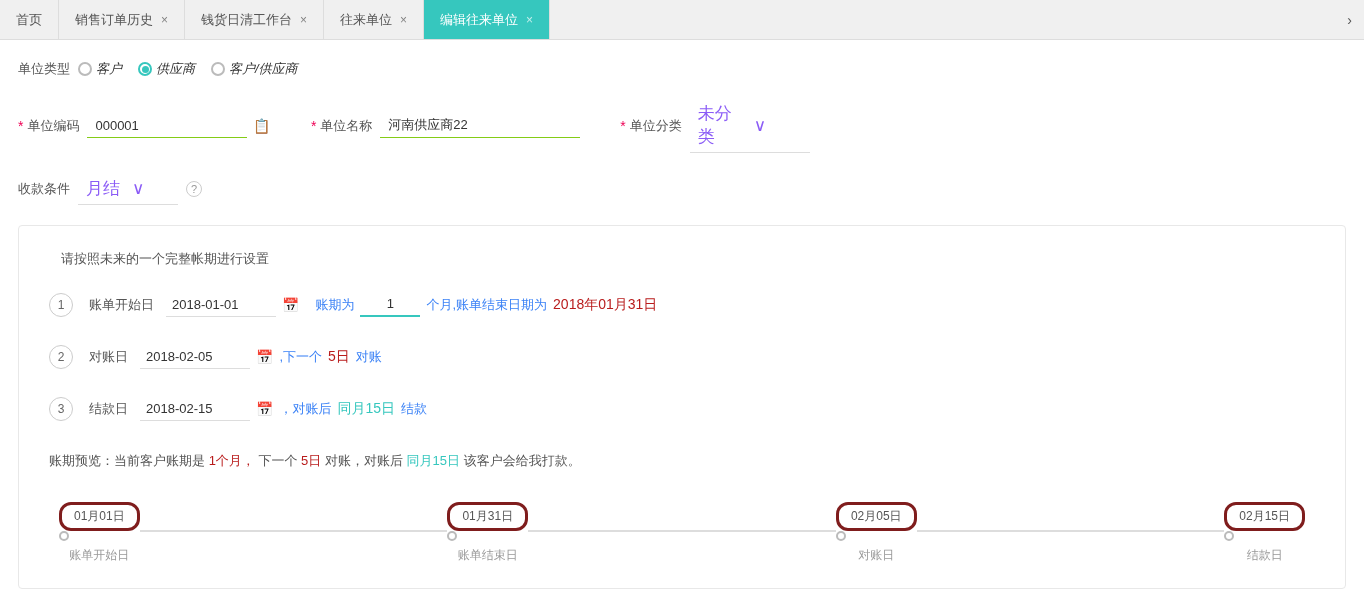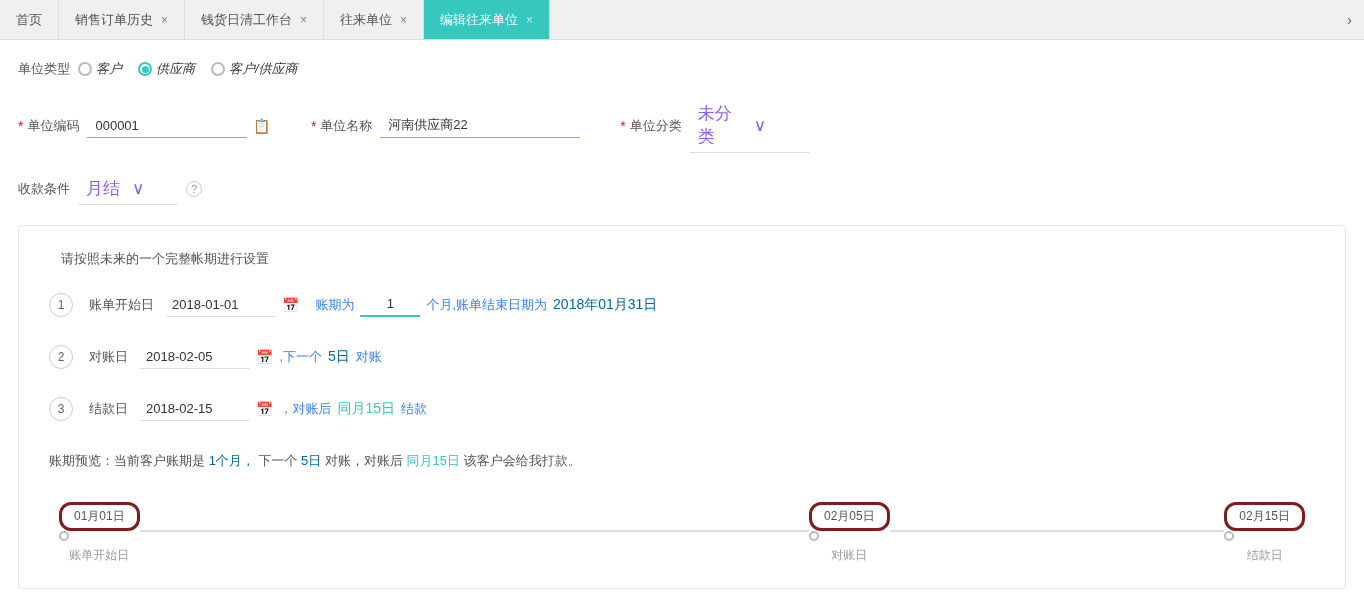--- a/index.html
+++ b/index.html
@@ -68,21 +68,21 @@
     .panel { border: 1px solid #e8e8e8; border-radius: 4px; padding: 24px 30px; margin-top: 10px; }
     .panel-title { font-size: 13px; color: #555; margin-bottom: 24px; margin-left: 12px; }
 
     
     .num-row { display: flex; align-items: center; margin-bottom: 28px; }
     .row-num { width: 24px; height: 24px; border-radius: 50%; border: 1px solid #ccc; display: flex; align-items: center; justify-content: center; font-size: 12px; color: #666; margin-right: 16px; flex-shrink: 0; }
     .row-label { font-size: 13px; color: #555; margin-right: 12px; white-space: nowrap; }
     .date-input { border: none; border-bottom: 1px solid #ddd; padding: 4px 6px; font-size: 13px; color: #333; width: 110px; outline: none; }
     .period-input { border: none; border-bottom: 2px solid #36c7be; padding: 4px 6px; font-size: 13px; color: #333; width: 60px; outline: none; text-align: center; }
     .inline-text { font-size: 13px; color: #3b82f6; margin: 0 6px; }
-    .highlight-orange { color: #0369a1; }
+    .highlight-orange { color: #b91c1c; }
     .highlight-teal { color: #36c7be; }
 
     
     .preview-row { font-size: 13px; color: #555; margin-top: 8px; line-height: 1.8; }
 
     .tl-item {
       display: flex; flex-direction: column; align-items: center;
     }
     .tl-badge {
       background: #fff; border: 3px solid #7f1d1d; border-radius: 12px;
@@ -225,20 +225,27 @@
       <div class="tl-item">
         <div class="tl-badge">01月01日</div>
         <div style="display:flex;align-items:center;width:100%;">
           <div class="tl-dot"></div>
         </div>
         <div class="tl-name">账单开始日</div>
       </div>
 
       <div style="flex:1; height:2px; background:#ddd; margin-top:28px;"></div>
 
+      <div class="tl-item">
+        <div class="tl-badge">01月31日</div>
+        <div style="display:flex;align-items:center;width:100%;">
+          <div class="tl-dot"></div>
+        </div>
+        <div class="tl-name">账单结束日</div>
+      </div>
 
       <div style="flex:1; height:2px; background:#ddd; margin-top:28px;"></div>
 
       <div class="tl-item">
         <div class="tl-badge">02月05日</div>
         <div style="display:flex;align-items:center;width:100%;">
           <div class="tl-dot"></div>
         </div>
         <div class="tl-name">对账日</div>
       </div>

